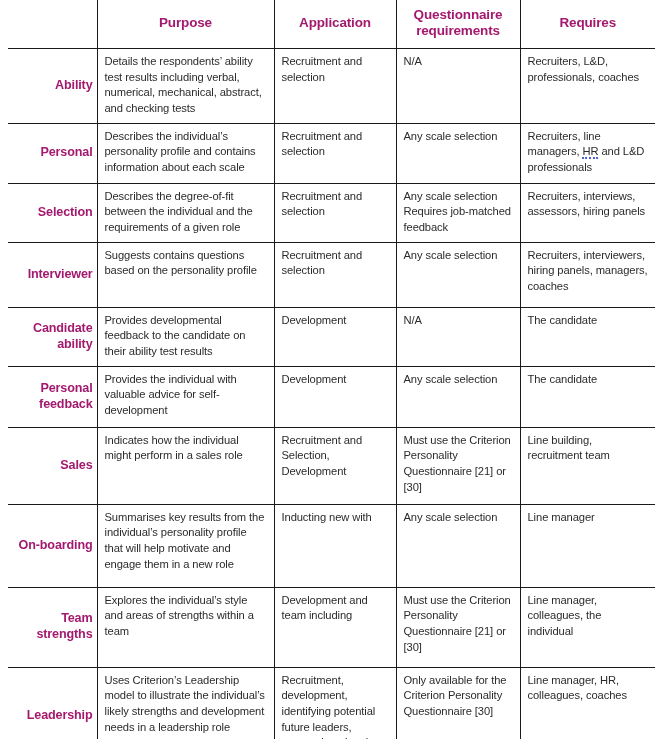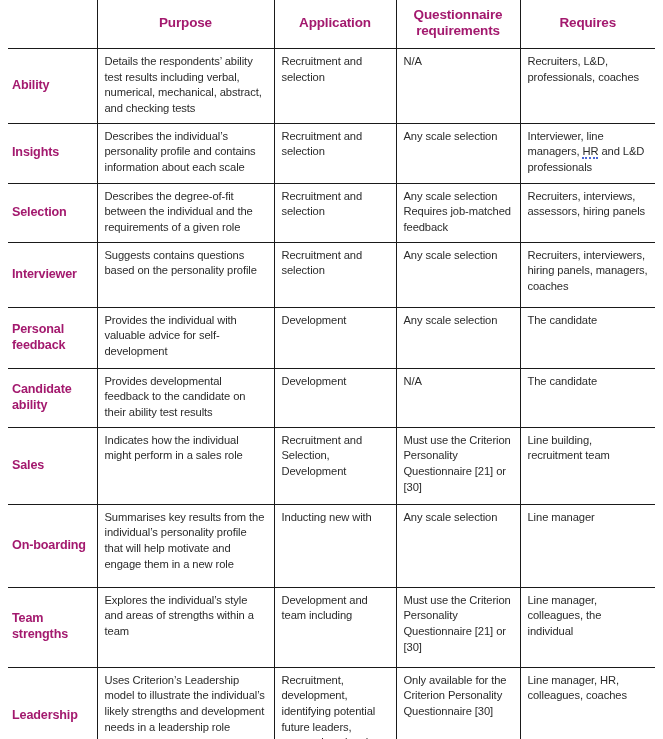--- a/index.html
+++ b/index.html
@@ -62,21 +62,21 @@
     font-size: 11.2px;
     line-height: 1.40;
     padding: 5px 7px 6px 7px;
     letter-spacing: -0.1px;
   }
   tbody td.rowlabel {
     border-left: none;
     color: #a3196e;
     font-weight: bold;
     font-size: 12.6px;
-    text-align: left;
+    text-align: right;
     vertical-align: middle;
     line-height: 1.25;
     padding: 4px 4px;
     letter-spacing: -0.15px;
   }
   tbody tr:last-child td {
     border-bottom: 1.5px solid #1a1a1a;
   }
 
   .spell-flag {
@@ -109,56 +109,56 @@
 
       <tr style="height:73px;">
         <td class="rowlabel">Ability</td>
         <td>Details the respondents’ ability test results including verbal, numerical, mechanical, abstract, and checking tests</td>
         <td>Recruitment and selection</td>
         <td>N/A</td>
         <td>Recruiters, L&amp;D, professionals, coaches</td>
       </tr>
 
       <tr style="height:60px;">
-        <td class="rowlabel">Insights</td>
+        <td class="rowlabel">Personal</td>
         <td>Describes the individual’s personality profile and contains information about each scale</td>
         <td>Recruitment and selection</td>
         <td>Any scale selection</td>
-        <td><span>Interviewer, line managers, </span><span class="spell-flag">HR</span><span> and L&amp;D professionals</span></td>
+        <td><span>Recruiters, line managers, </span><span class="spell-flag">HR</span><span> and L&amp;D professionals</span></td>
       </tr>
 
       <tr style="height:57px;">
         <td class="rowlabel">Selection</td>
         <td>Describes the degree-of-fit between the individual and the requirements of a given role</td>
         <td>Recruitment and selection</td>
         <td>Any scale selection Requires job-matched feedback</td>
         <td>Recruiters, interviews, assessors, hiring panels</td>
       </tr>
 
       <tr style="height:65px;">
         <td class="rowlabel">Interviewer</td>
         <td>Suggests contains questions based on the personality profile</td>
         <td>Recruitment and selection</td>
         <td>Any scale selection</td>
         <td>Recruiters, interviewers, hiring panels, managers, coaches</td>
       </tr>
 
+      <tr style="height:58px;">
+        <td class="rowlabel">Candidate ability</td>
+        <td>Provides developmental feedback to the candidate on their ability test results</td>
+        <td>Development</td>
+        <td>N/A</td>
+        <td>The candidate</td>
+      </tr>
+
       <tr style="height:61px;">
         <td class="rowlabel">Personal feedback</td>
         <td>Provides the individual with valuable advice for self-development</td>
         <td>Development</td>
         <td>Any scale selection</td>
-        <td>The candidate</td>
-      </tr>
-
-      <tr style="height:58px;">
-        <td class="rowlabel">Candidate ability</td>
-        <td>Provides developmental feedback to the candidate on their ability test results</td>
-        <td>Development</td>
-        <td>N/A</td>
         <td>The candidate</td>
       </tr>
 
       <tr style="height:77px;">
         <td class="rowlabel">Sales</td>
         <td>Indicates how the individual might perform in a sales role</td>
         <td>Recruitment and Selection, Development</td>
         <td>Must use the Criterion Personality Questionnaire [21] or [30]</td>
         <td>Line building, recruitment team</td>
       </tr>

